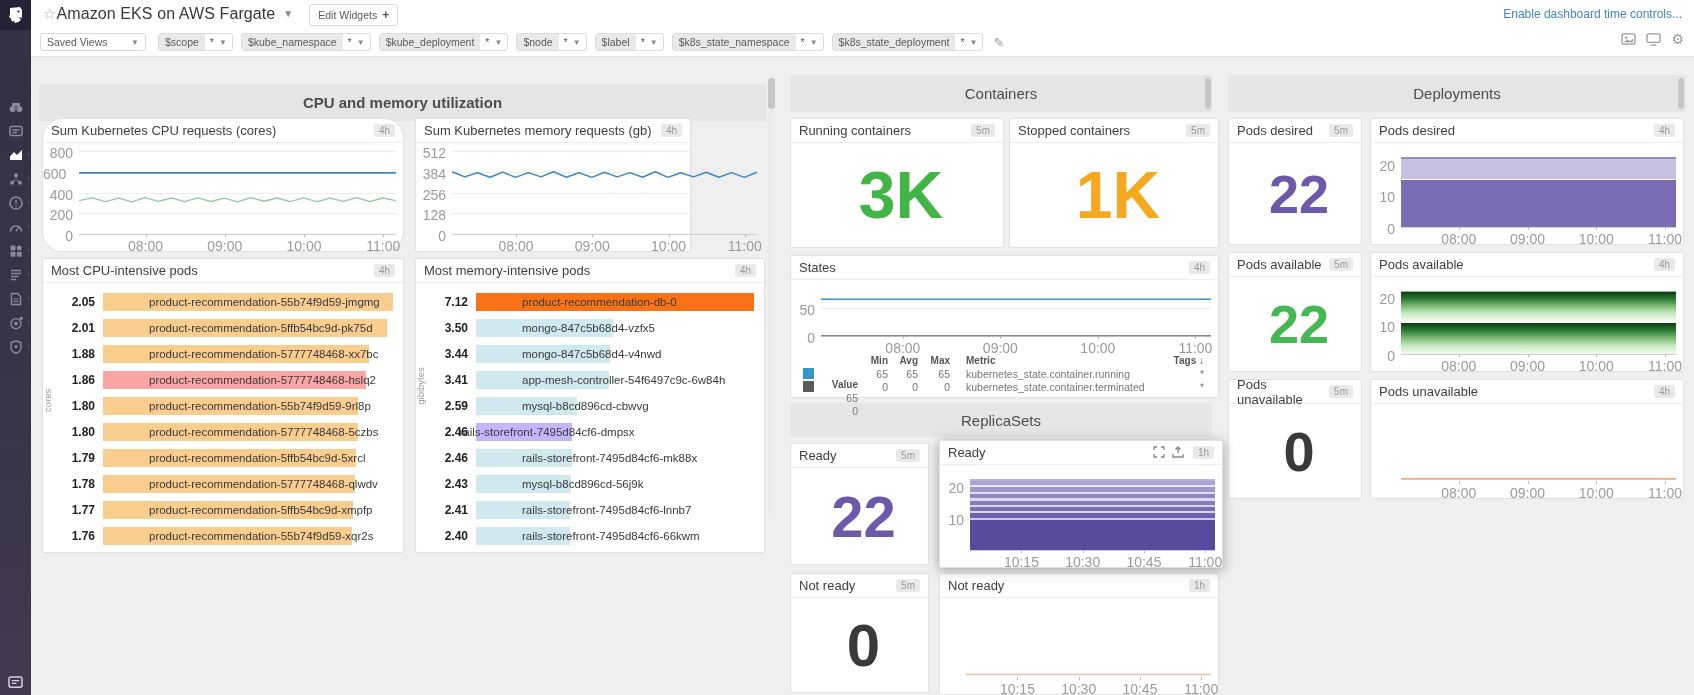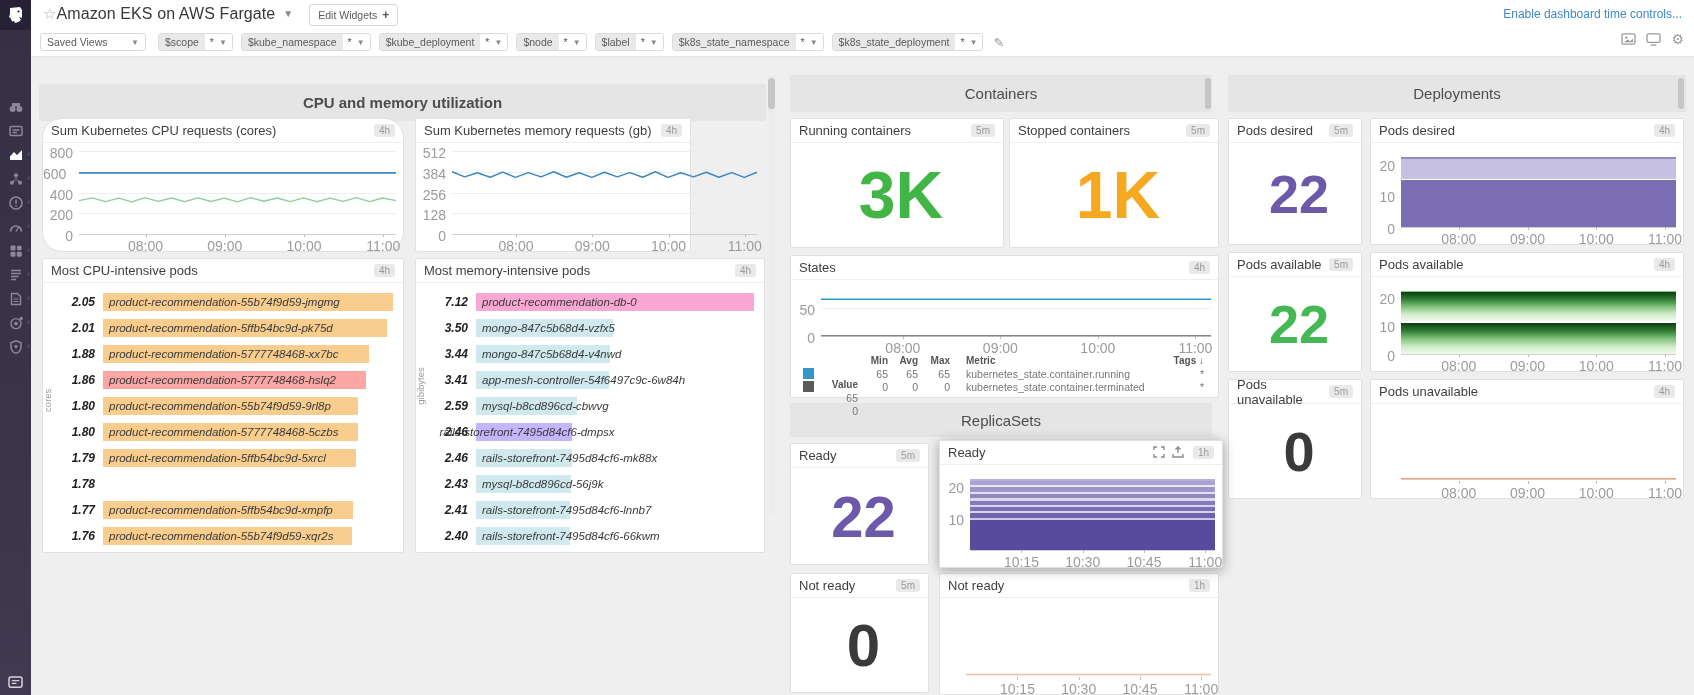--- a/index.html
+++ b/index.html
@@ -53,25 +53,25 @@
   .chart{position:absolute;left:0;right:0;top:24px;bottom:0;}
   .tick-label{position:absolute;font-size:14px;color:#9b9b9b;}
   .gridline{position:absolute;height:1px;background:#ededed;}
   .baseline{position:absolute;height:1px;background:#cfcfcf;}
   .tickmark{position:absolute;width:1px;height:3px;background:#bbb;}
   .band-layer{position:absolute;width:100%;}
   
   .tl-body{position:absolute;left:0;right:0;top:24px;bottom:0;padding:6px 10px 4px 18px;}
   .tl-unit{position:absolute;left:4px;top:50%;transform:rotate(-90deg) translateX(50%);transform-origin:left center;
     font-size:9.5px;color:#9b9b9b;}
-  .tl-row{display:flex;align-items:center;height:26px;cursor:pointer;font-style:italic;}
+  .tl-row{display:flex;align-items:center;height:26px;cursor:pointer;}
   .tl-val{width:34px;text-align:right;font-size:12px;font-weight:700;color:#222;flex:none;}
   .tl-track{flex:1;margin-left:8px;position:relative;height:18px;}
   .tl-bar{position:absolute;left:0;top:0;height:18px;display:flex;align-items:center;}
-  .tl-label{font-size:11.5px;color:#3a3a3a;padding-left:6px;white-space:nowrap;}
+  .tl-label{font-size:11.5px;color:#3a3a3a;padding-left:6px;white-space:nowrap;margin-left:40px;}
   
   .legend{position:absolute;left:12px;right:10px;bottom:4px;font-size:10.5px;color:#777;}
   .lg-row{display:flex;align-items:center;height:13px;}
   .lg-head{font-weight:700;color:#555;font-size:10px;height:14px;}
   .lg-sw{width:11px;height:11px;margin-right:8px;flex:none;}
   .lg-swh{width:11px;margin-right:8px;flex:none;}
   .lg-c{flex:none;text-align:right;}
   .lg-val{width:36px;margin-top:48px;}.lg-min{width:30px;}.lg-avg{width:30px;}.lg-max{width:32px;}
   .lg-metric{flex:1;text-align:left;padding-left:16px;}
   .lg-tags{width:42px;text-align:right;padding-right:4px;}
@@ -385,20 +385,25 @@
       <div class="tl-row">
         <span class="tl-val">1.79</span>
         <div class="tl-track">
           <div class="tl-bar" style="width: 87.3171%; background: rgb(248, 205, 142);">
             <span class="tl-label">product-recommendation-5ffb54bc9d-5xrcl</span>
           </div>
         </div>
       </div>
       <div class="tl-row">
         <span class="tl-val">1.78</span>
+        <div class="tl-track">
+          <div class="tl-bar" style="width: 86.8293%; background: rgb(248, 205, 142);">
+            <span class="tl-label">product-recommendation-5777748468-qlwdv</span>
+          </div>
+        </div>
       </div>
       <div class="tl-row">
         <span class="tl-val">1.77</span>
         <div class="tl-track">
           <div class="tl-bar" style="width: 86.3415%; background: rgb(248, 205, 142);">
             <span class="tl-label">product-recommendation-5ffb54bc9d-xmpfp</span>
           </div>
         </div>
       </div>
       <div class="tl-row">
@@ -414,21 +419,21 @@
 <div class="widget" style="left:415px;top:258px;width:350px;height:295px;">
   <div class="w-head">
       <span class="w-title">Most memory-intensive pods</span>
     <span class="w-badge">4h</span>
     </div>
   <div class="tl-body">
       <div class="tl-unit">gibibytes</div>
       <div class="tl-row">
         <span class="tl-val">7.12</span>
         <div class="tl-track">
-          <div class="tl-bar" style="width: 100%; background: #f9a8d4;">
+          <div class="tl-bar" style="width: 100%; background: #f97316;">
             <span class="tl-label">product-recommendation-db-0</span>
           </div>
         </div>
       </div>
       <div class="tl-row">
         <span class="tl-val">3.50</span>
         <div class="tl-track">
           <div class="tl-bar" style="width: 49.1573%; background: rgb(207, 233, 239);">
             <span class="tl-label">mongo-847c5b68d4-vzfx5</span>
           </div>

